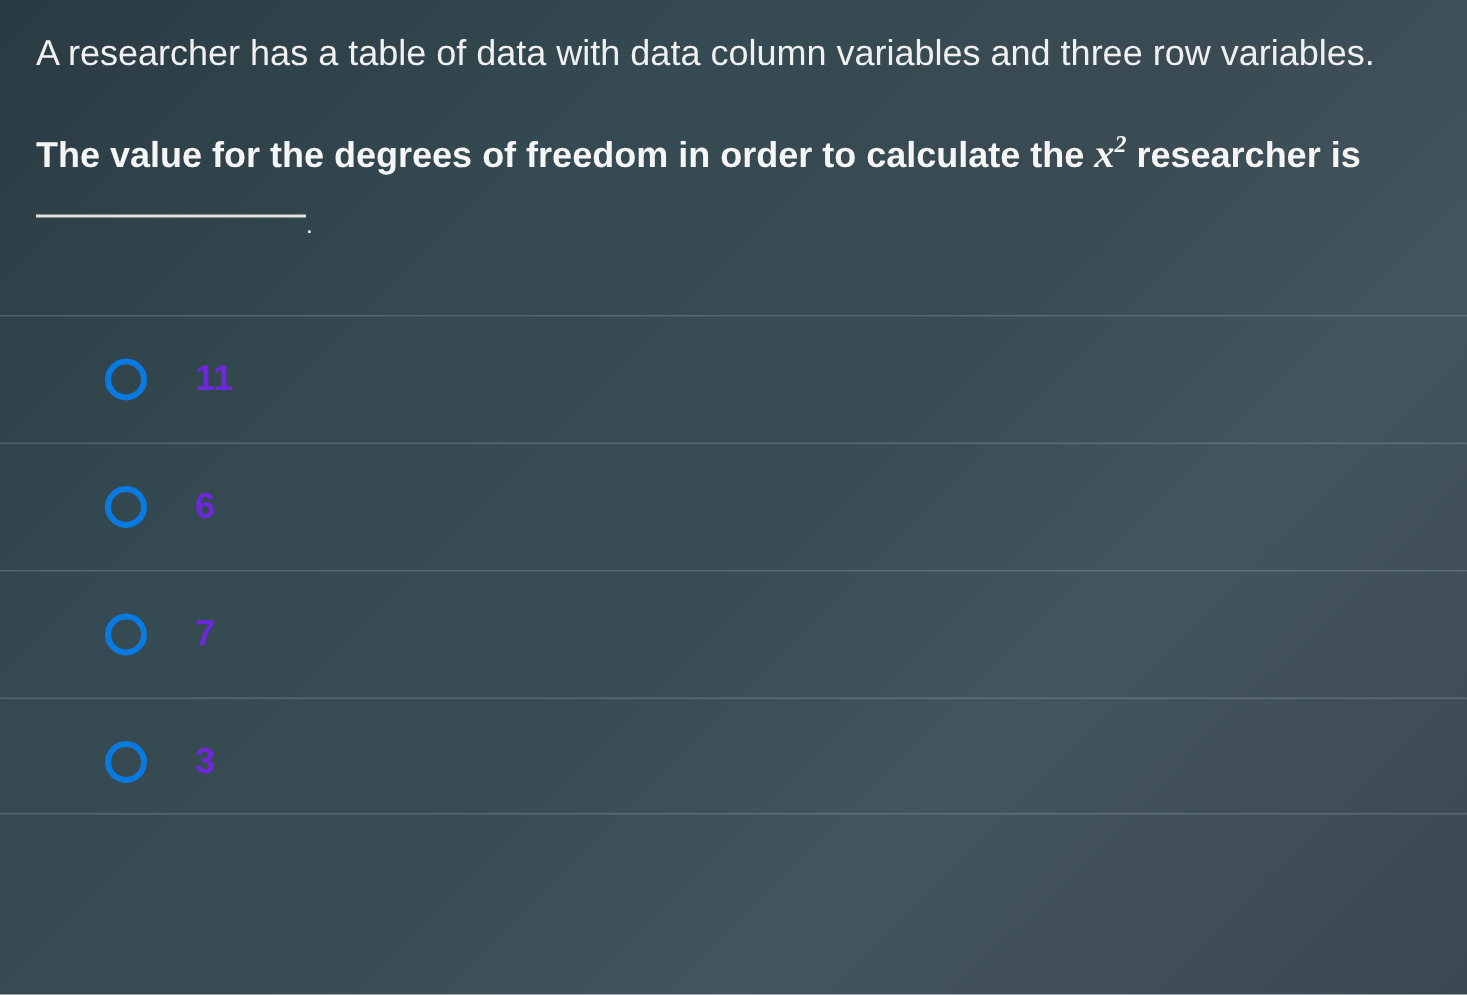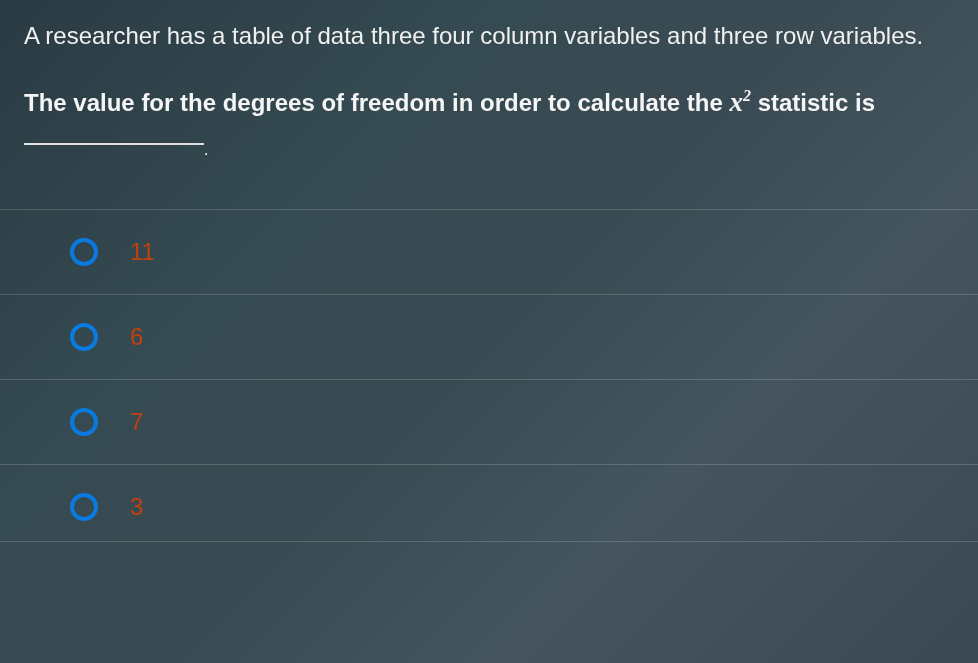--- a/index.html
+++ b/index.html
@@ -67,31 +67,31 @@
       width: 28px;
       height: 28px;
       border-radius: 50%;
       border: 4px solid #0b7ae0;
       background: transparent;
       flex-shrink: 0;
       margin-right: 32px;
     }
     .option-label {
       font-size: 24px;
-      color: #c2410c;
-      font-weight: 400;
+      color: #6d28d9;
+      font-weight: 700;
     }
   </style>
 </head>
 <body>
 
 <div class="question-area">
-  <p class="question-text-1">A researcher has a table of data three four column variables and three row variables.</p>
+  <p class="question-text-1">A researcher has a table of data with data column variables and three row variables.</p>
   <p class="question-text-2">
-    <span>The value for the degrees of freedom in order to calculate the </span><span class="chi-squared"><span>x</span><sup>2</sup></span><span> statistic is</span>
+    <span>The value for the degrees of freedom in order to calculate the </span><span class="chi-squared"><span>x</span><sup>2</sup></span><span> researcher is</span>
   </p>
   <div>
     <span class="blank-line"></span><span>.</span>
   </div>
 </div>
 
 <div class="options-area">
   <div class="option-row">
     <div class="radio-circle"></div>
     <span class="option-label">11</span>

